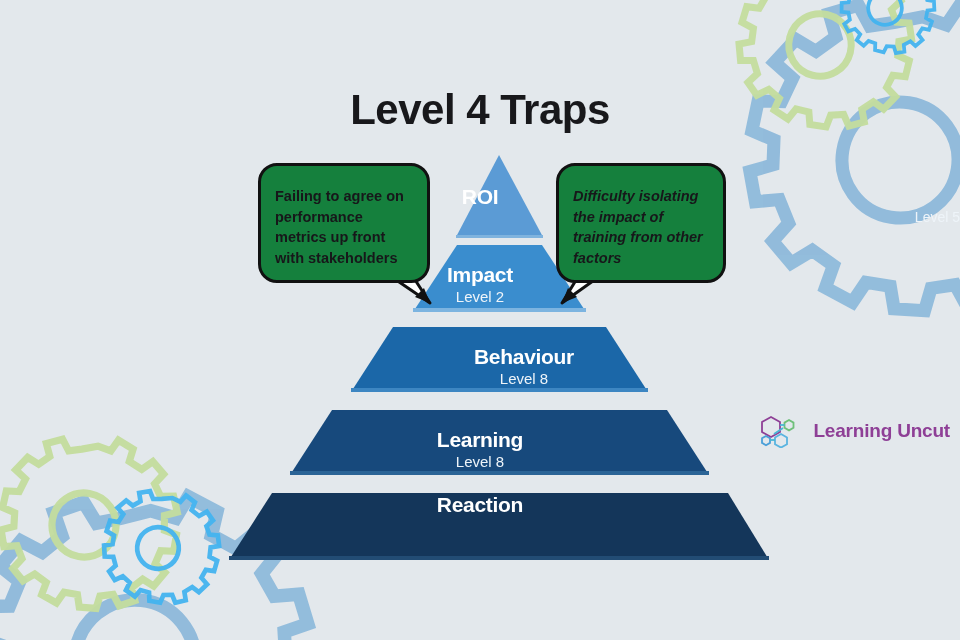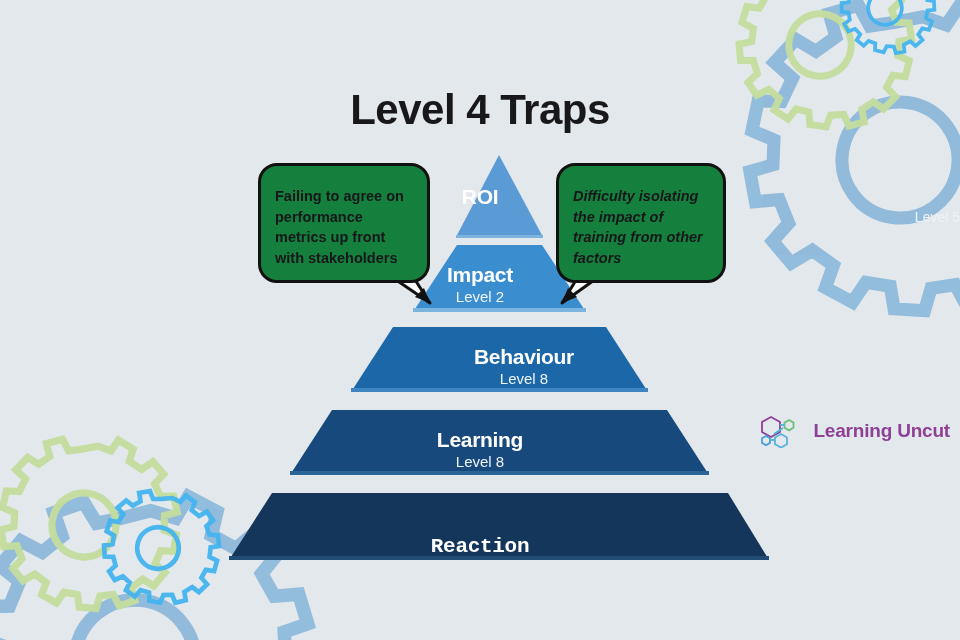--- a/index.html
+++ b/index.html
@@ -156,21 +156,21 @@
   <div class="lvl-label" style="top:344px;margin-left:44px;">
     <div class="lvl-name">Behaviour</div>
     <div class="lvl-sub">Level 8</div>
   </div>
 
   <div class="lvl-label" style="top:427px;">
     <div class="lvl-name">Learning</div>
     <div class="lvl-sub">Level 8</div>
   </div>
 
-  <div class="lvl-label" style="top:534px;font-family:Liberation Mono, monospace;">
+  <div class="lvl-label" style="top:492px;">
     <div class="lvl-name">Reaction</div>
   </div>
 
   <svg class="bg-decor" style="z-index:3;" viewBox="0 0 960 640" xmlns="http://www.w3.org/2000/svg">
 
     <path d="M 383,271 L 430,303 L 410,272 Z" fill="#ffffff" stroke="#111111" stroke-width="3" stroke-linejoin="round"></path>
 
     <path d="M 430,303 L 415,297 L 424,288 Z" fill="#111111"></path>
 
     <path d="M 607,271 L 562,303 L 581,272 Z" fill="#ffffff" stroke="#111111" stroke-width="3" stroke-linejoin="round"></path>

